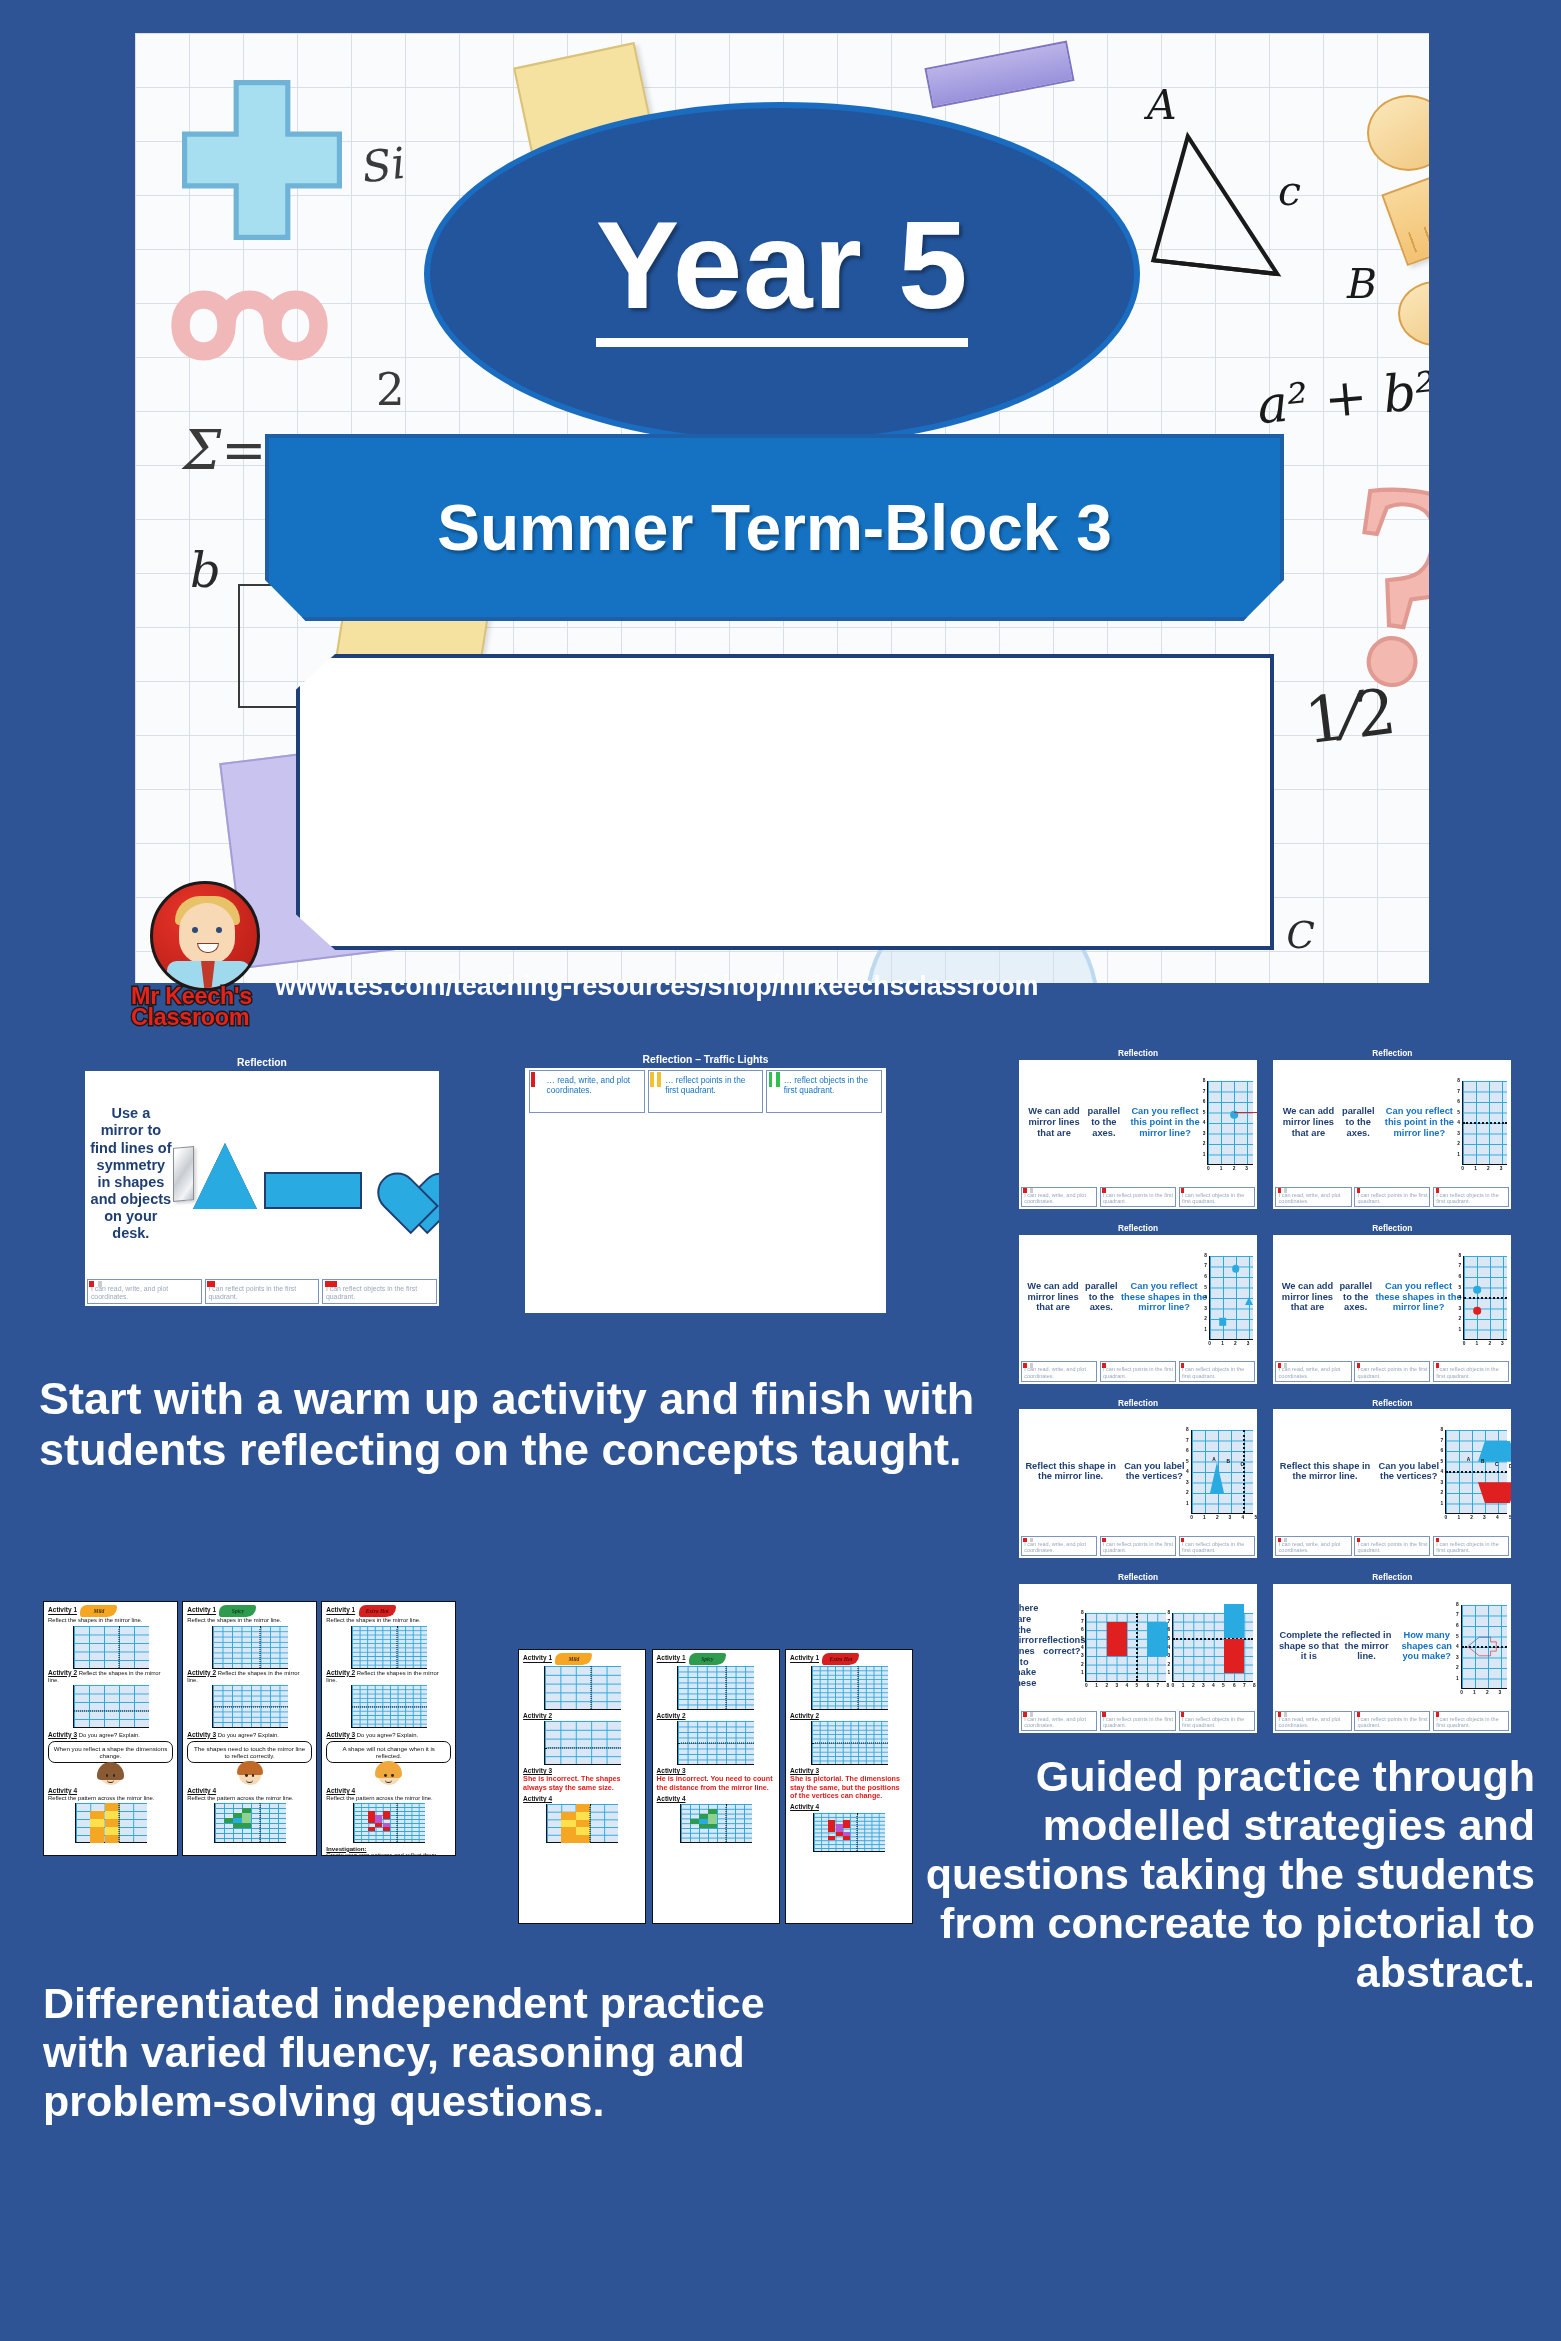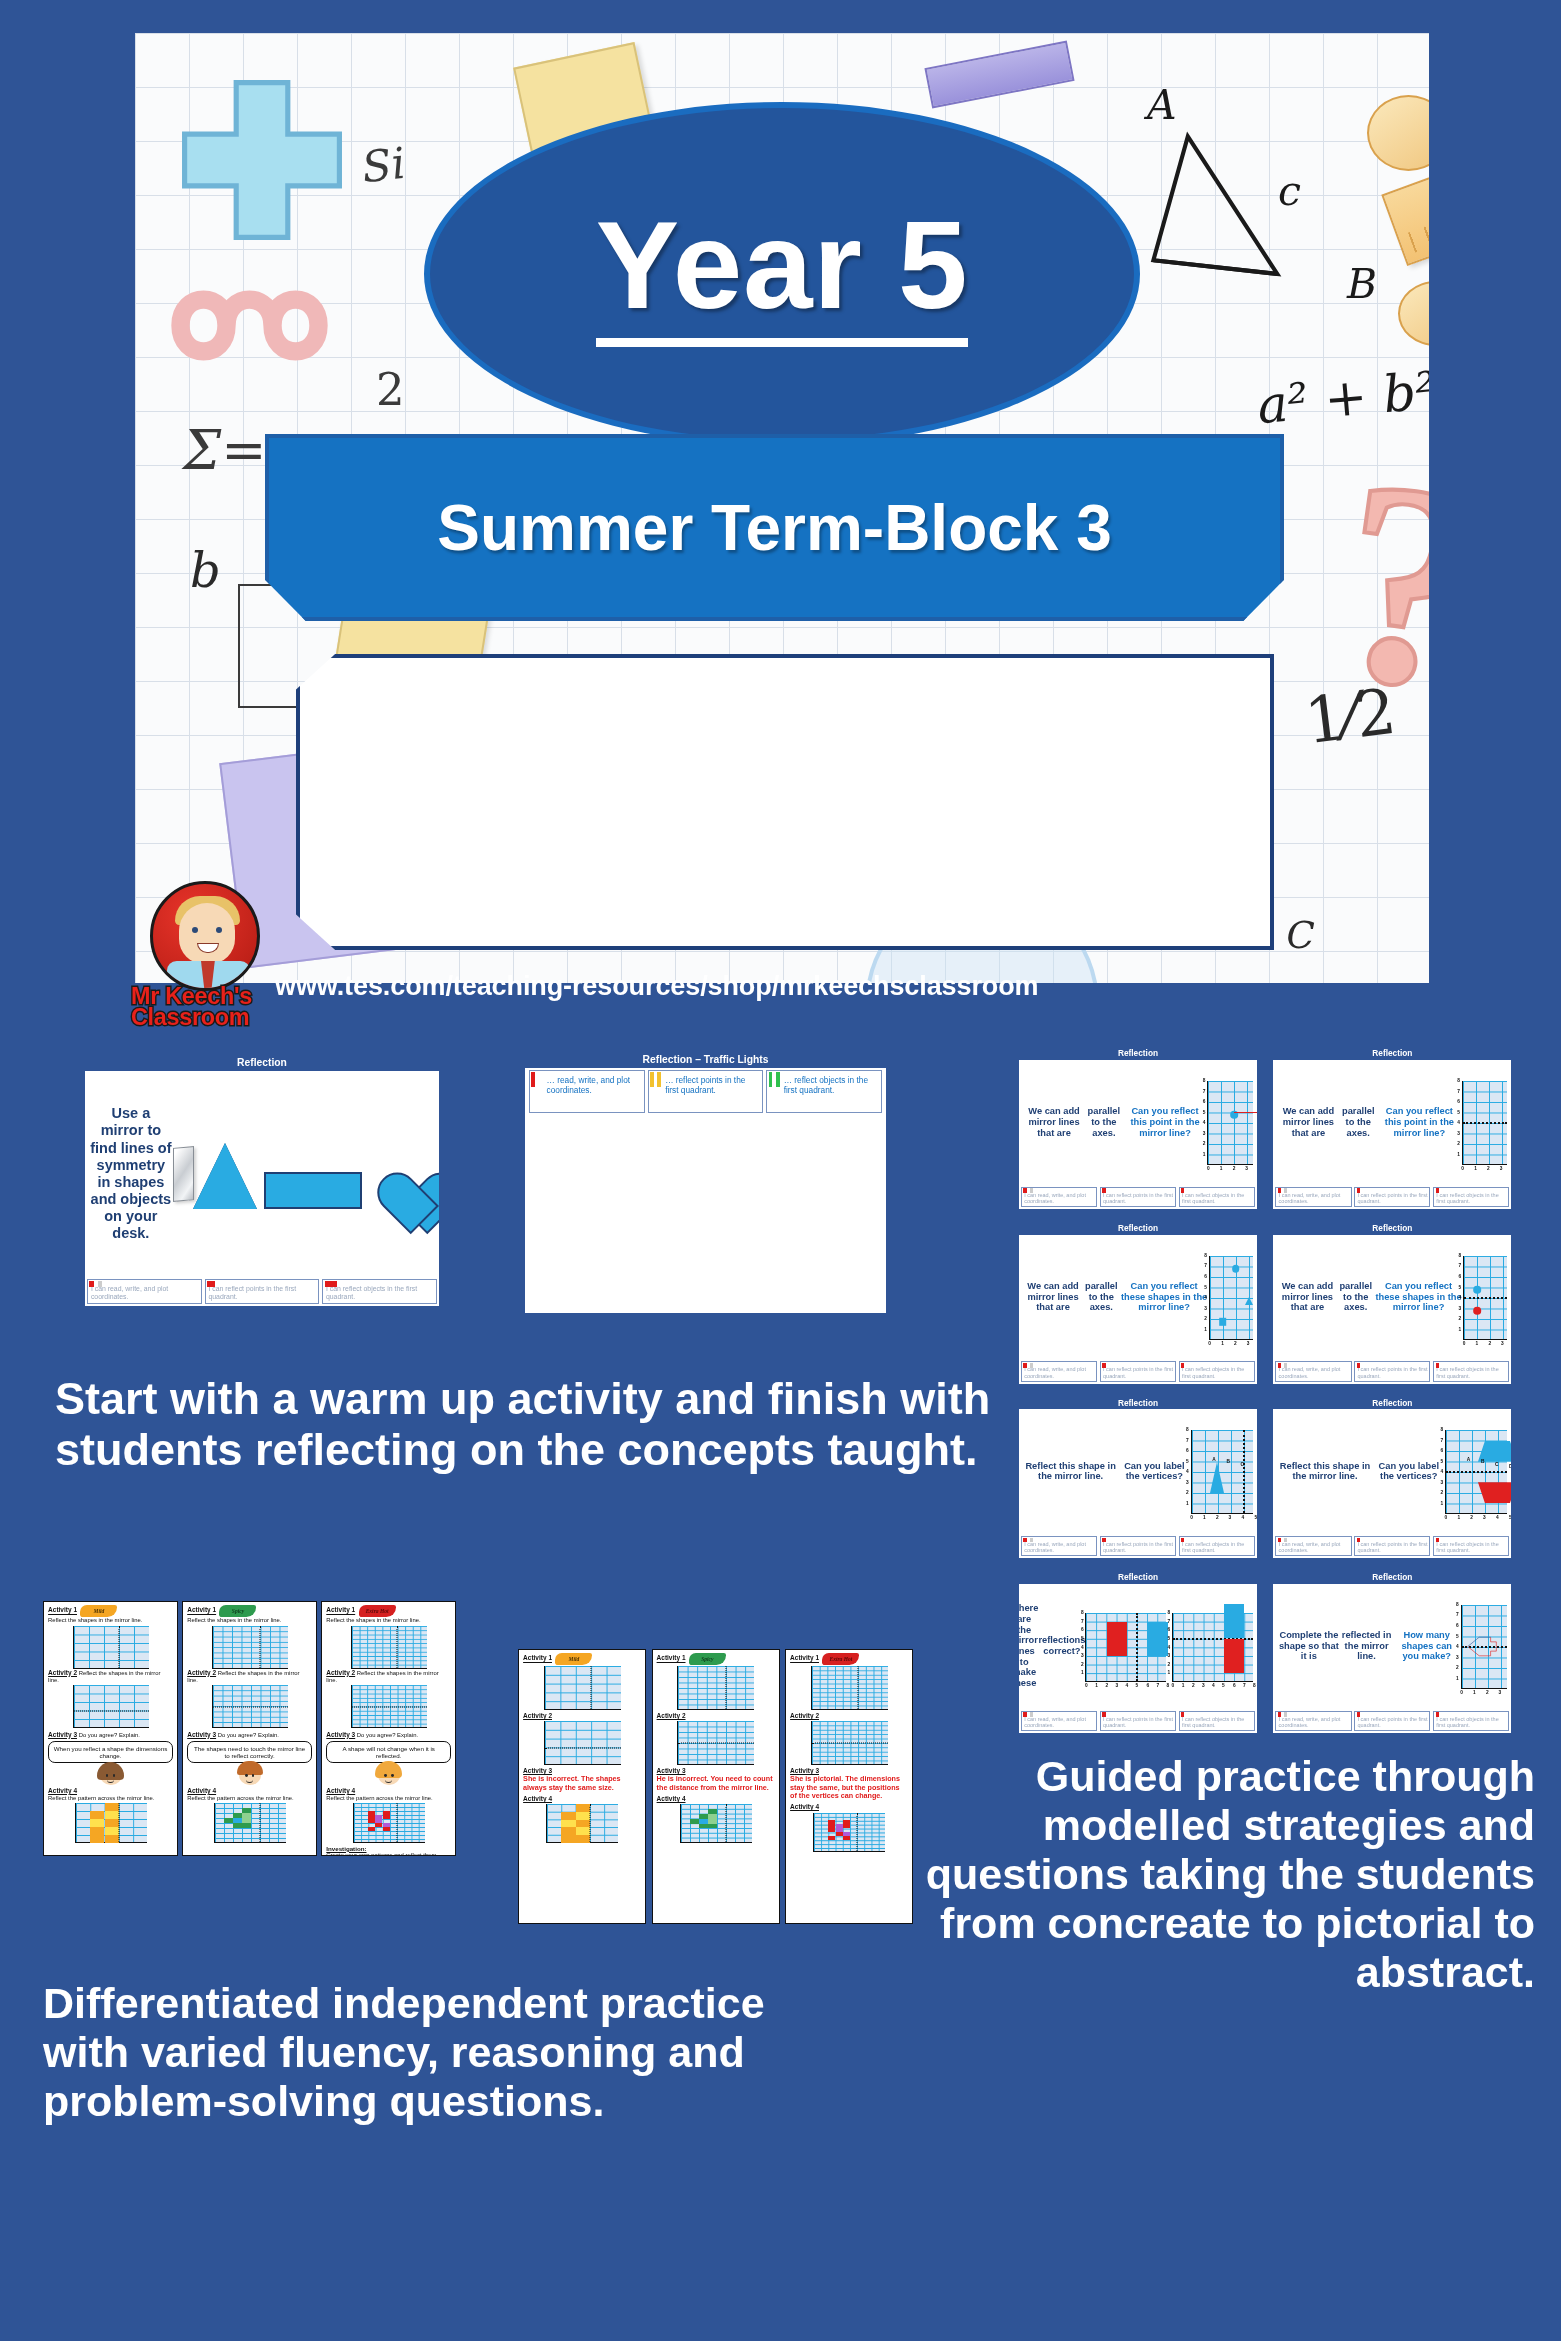--- a/index.html
+++ b/index.html
@@ -429,21 +429,21 @@
     border-bottom: 1px solid #2a2a2a; border-radius: 0 0 5.5px 5.5px; text-decoration: none;
   }
   .ans-red { color: #e01b1b; font-weight: bold; font-size: 7.2px; line-height: 1.18; }
   .invest-h { font-weight: bold; text-decoration: underline; font-size: 6.2px; }
 
   
   .promo {
     position: absolute; color: #ffffff; font-weight: bold;
     line-height: 1.14;
   }
-  .promo-tl { left: 55px; top: 1373px; width: 950px; font-size: 45px; }
+  .promo-tl { left: 39px; top: 1373px; width: 950px; font-size: 45px; }
   .promo-bl { left: 43px; top: 1979px; width: 805px; font-size: 43px; }
   .promo-br {
     left: 895px; top: 1752px; width: 640px; font-size: 43px; text-align: right;
   }
 </style>
 </head>
 <body>
 
 <div class="header-banner">
   <div class="grid-paper"></div>

